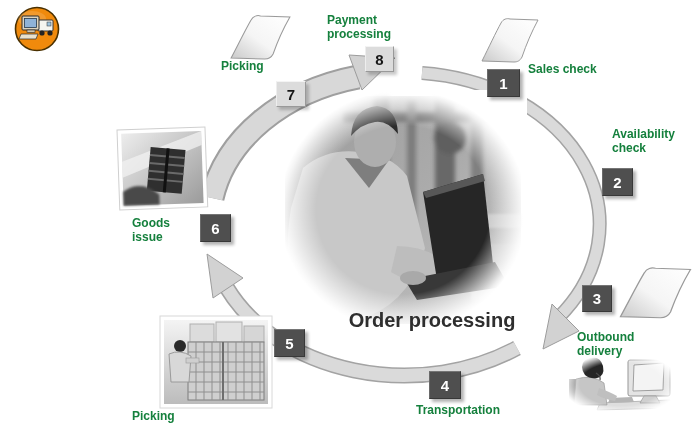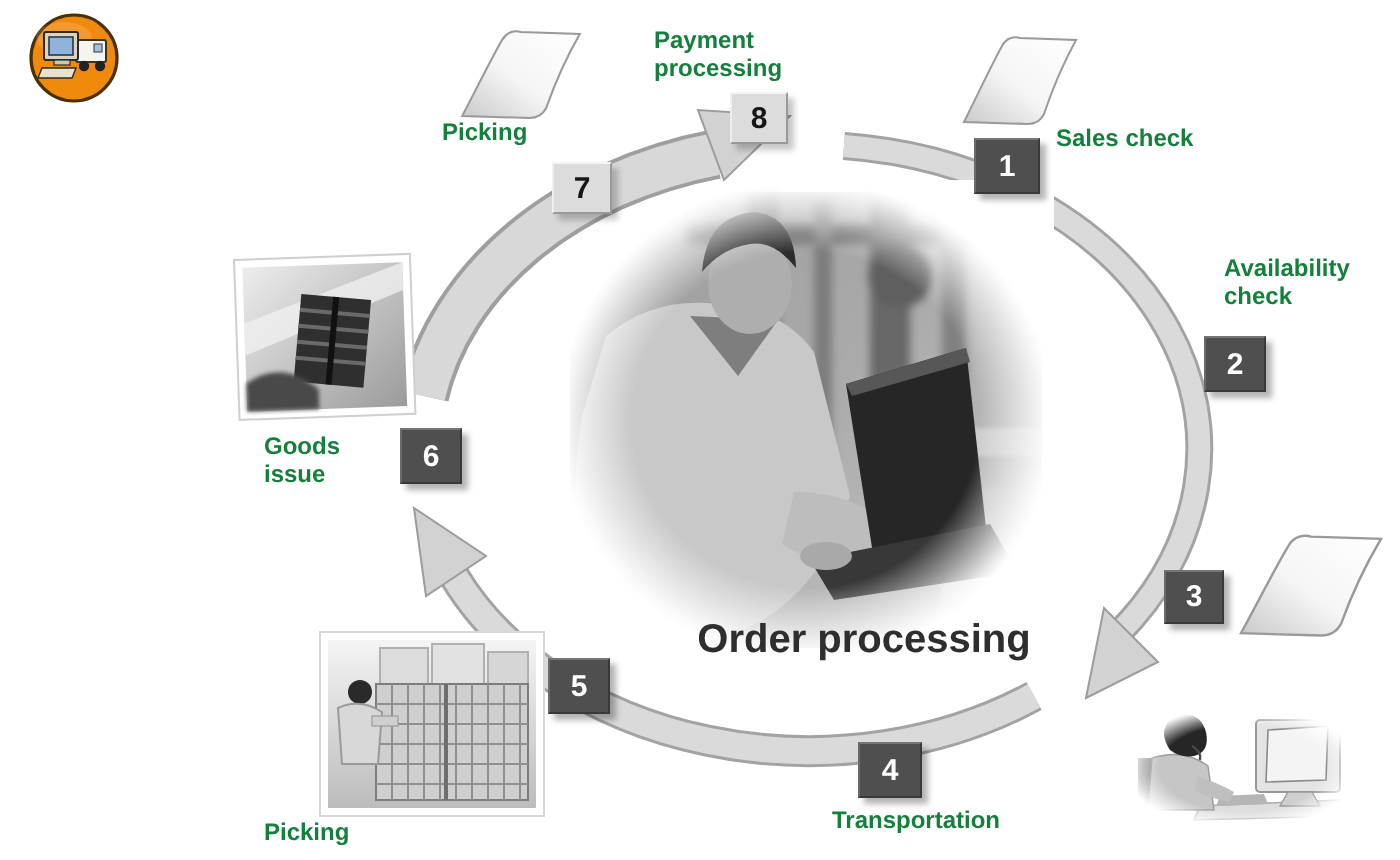--- a/index.html
+++ b/index.html
@@ -199,20 +199,21 @@
   <div class="badge dark b2">2</div>
   <div class="badge dark b3">3</div>
   <div class="badge dark b4">4</div>
   <div class="badge dark b5">5</div>
   <div class="badge dark b6">6</div>
   <div class="badge light b7">7</div>
   <div class="badge light b8">8</div>
 
   <div class="lbl ls one-line">Sales check</div>
   <div class="lbl la">Availability check</div>
+  <div class="lbl lo">Outbound delivery</div>
   <div class="lbl lt one-line">Transportation</div>
   <div class="lbl lk one-line">Picking</div>
   <div class="lbl lg">Goods issue</div>
   <div class="lbl lb one-line">Picking</div>
   <div class="lbl lp">Payment processing</div>
 
   <div class="title">Order processing</div>
 
 </div>
 

